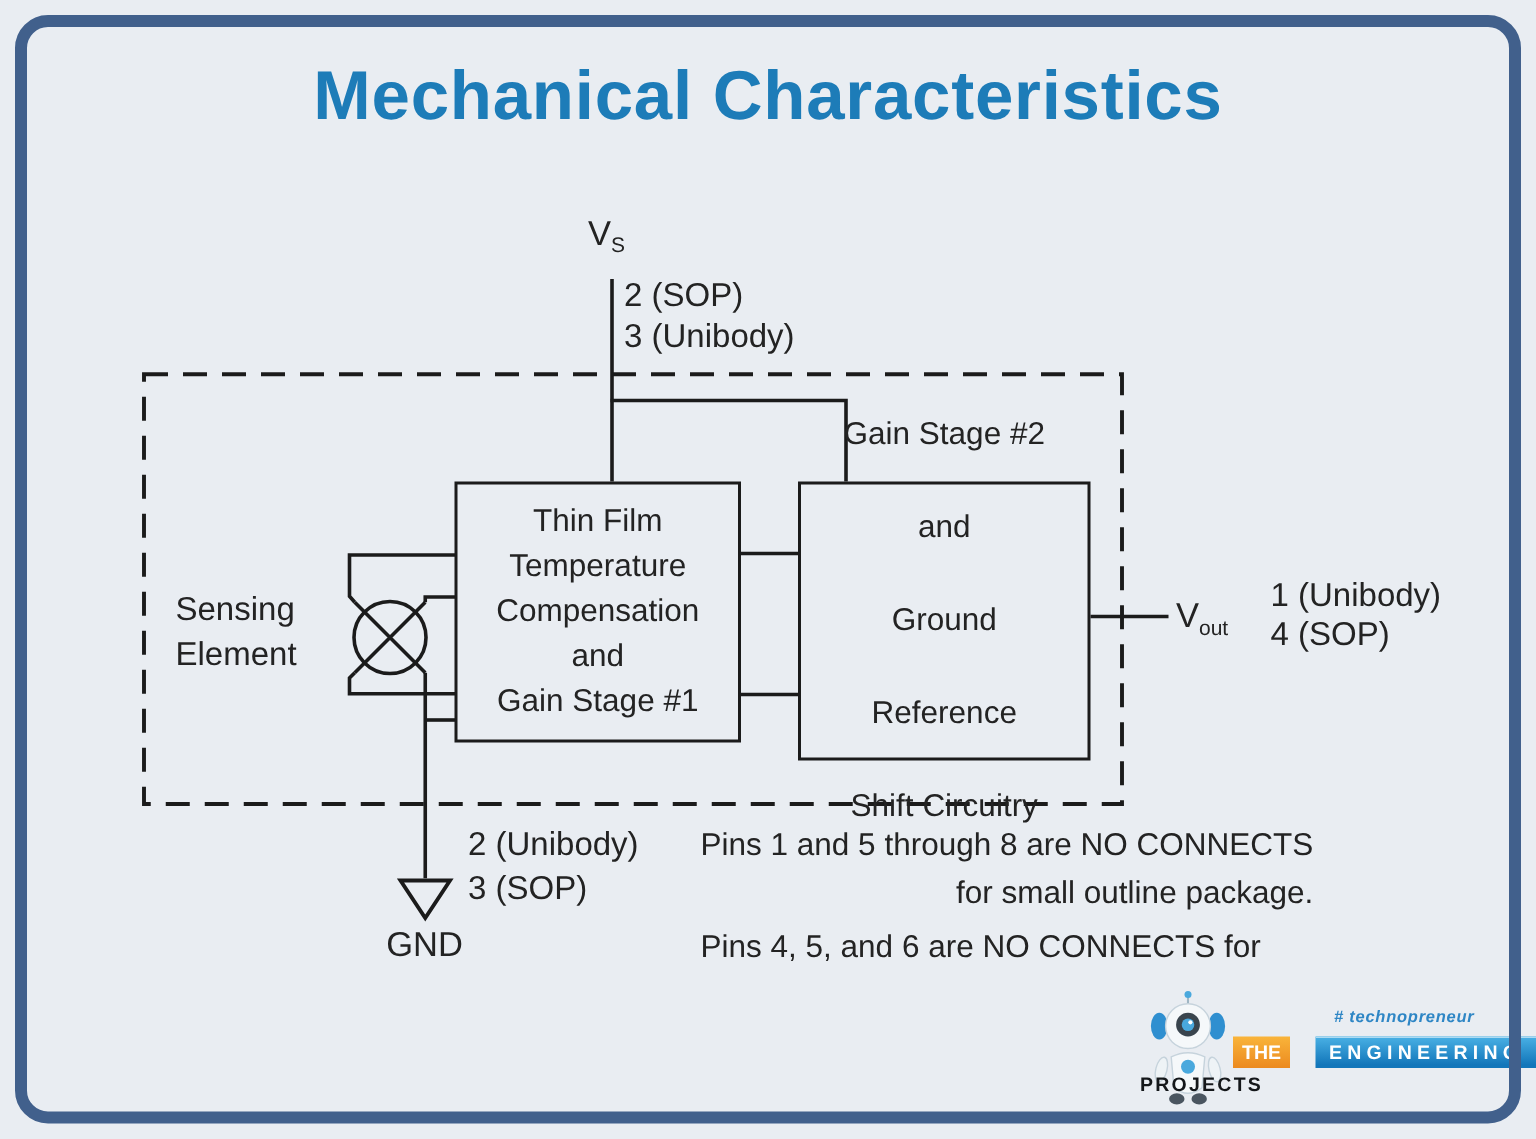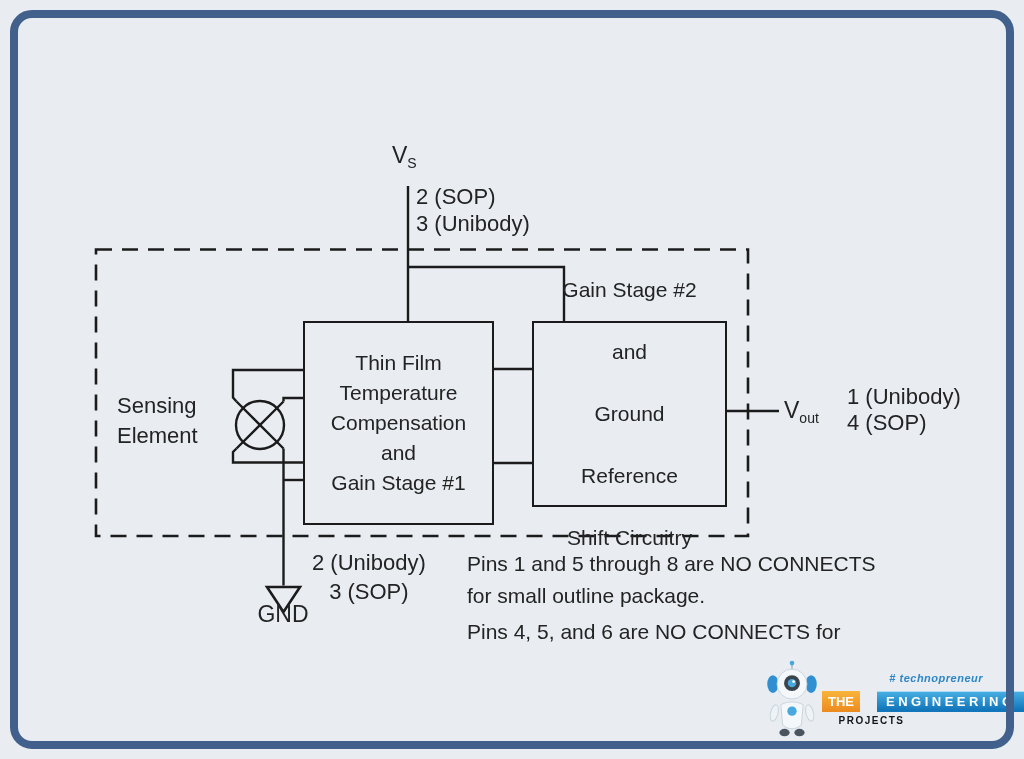--- a/index.html
+++ b/index.html
@@ -10,50 +10,51 @@
   body{background:var(--background);font-family:"Liberation Sans","DejaVu Sans",sans-serif;}
   .stage{position:relative;width:1024px;height:759px;background:var(--background);overflow:hidden;}
   .frame{position:absolute;left:10px;top:10px;right:10px;bottom:10px;
          border:8px solid var(--frame);border-radius:22px;pointer-events:none;}
   .title{position:absolute;left:0;right:0;top:36px;margin:0;text-align:center;
          font-size:46px;font-weight:800;letter-spacing:0.5px;color:var(--title);}
   .wires{position:absolute;left:0;top:0;width:1024px;height:759px;}
   .block{position:absolute;border:2.5px solid var(--line);box-sizing:border-box;
          display:flex;flex-direction:column;align-items:center;justify-content:center;
          font-size:21px;line-height:30px;color:var(--text);text-align:center;background:transparent;}
-  .box1{left:303px;top:321px;width:191px;height:204px;}
+  .box1{left:303px;top:321px;width:191px;height:174px;}
   .box2{left:532px;top:321px;width:195px;height:186px;gap:32px;}
   .lbl{position:absolute;color:var(--text);white-space:nowrap;}
   .vs-label{left:392px;top:142px;font-size:23px;}
   .vs-pins{left:416px;top:183px;font-size:22px;line-height:27px;}
   .sensing{left:117px;top:391px;font-size:22px;line-height:30px;}
   .vout-label{left:784px;top:397px;font-size:23px;}
   .vout-pins{left:847px;top:384px;font-size:22px;line-height:26px;}
-  .gnd-pins{left:312px;top:548px;font-size:22px;line-height:29px;text-align:center;}
-  .gnd-label{left:283px;top:601px;font-size:23px;transform:translateX(-50%);}
+  .gnd-pins{left:312px;top:548px;font-size:22px;line-height:29px;}
+  .gnd-label{left:283px;top:616px;font-size:23px;transform:translateX(-50%);}
   .note{position:absolute;left:467px;font-size:21px;line-height:32px;color:var(--text);}
-  .note1{top:548px;} .note2{top:616px;}
+  .note1{top:548px;text-align:right;} .note2{top:616px;}
   sub.s{font-size:14px;vertical-align:-5px;}
   
   .logo-tagline{position:absolute;left:760px;width:223px;top:672px;text-align:right;
     font-size:11px;font-weight:bold;font-style:italic;letter-spacing:0.5px;color:var(--tagline-blue);}
   .logo-badges{position:absolute;left:822px;top:691px;display:flex;gap:17px;}
   .badge{height:21px;line-height:21px;color:#fff;font-weight:bold;font-size:13px;}
   .badge-the{padding:0 6px;background:linear-gradient(180deg,#f9b43a,#ec8a1f);}
   .badge-eng{padding:0 9px;letter-spacing:3.5px;background:linear-gradient(180deg,#4ab1e5 0%,#1276ba 90%);
     box-shadow:inset 0 1px 0 rgba(255,255,255,.55);}
-  .logo-projects{position:absolute;left:760px;width:223px;top:715px;text-align:center;
-    font-size:10px;font-weight:bold;letter-spacing:1.5px;color:#14171a;}
+  .logo-projects{position:absolute;left:760px;width:223px;top:715px;text-align:left;
+    font-size:13px;font-weight:bold;letter-spacing:1.5px;color:#14171a;}
   .robot{position:absolute;left:764px;top:659px;}
 </style>
 </head>
 <body>
 
 <div class="stage">
 
+  <h1 class="title">Mechanical Characteristics</h1>
 
   <svg class="wires" viewBox="0 0 1024 759" fill="none" stroke="#1b1b1b" stroke-width="2.4">
     <rect x="96" y="249.5" width="652" height="286.5" stroke-width="2.6" stroke-dasharray="16 10"></rect>
     <path d="M 408 186 V 321"></path>
     <path d="M 407 267 H 564 V 321"></path>
     <path d="M 494 369 H 533"></path>
     <path d="M 494 463 H 533"></path>
     <path d="M 727 411 H 779"></path>
     <circle cx="260" cy="425" r="24"></circle>
     <path d="M 236.5 401.5 L 283.5 448.5 M 283.5 401.5 L 236.5 448.5"></path>

